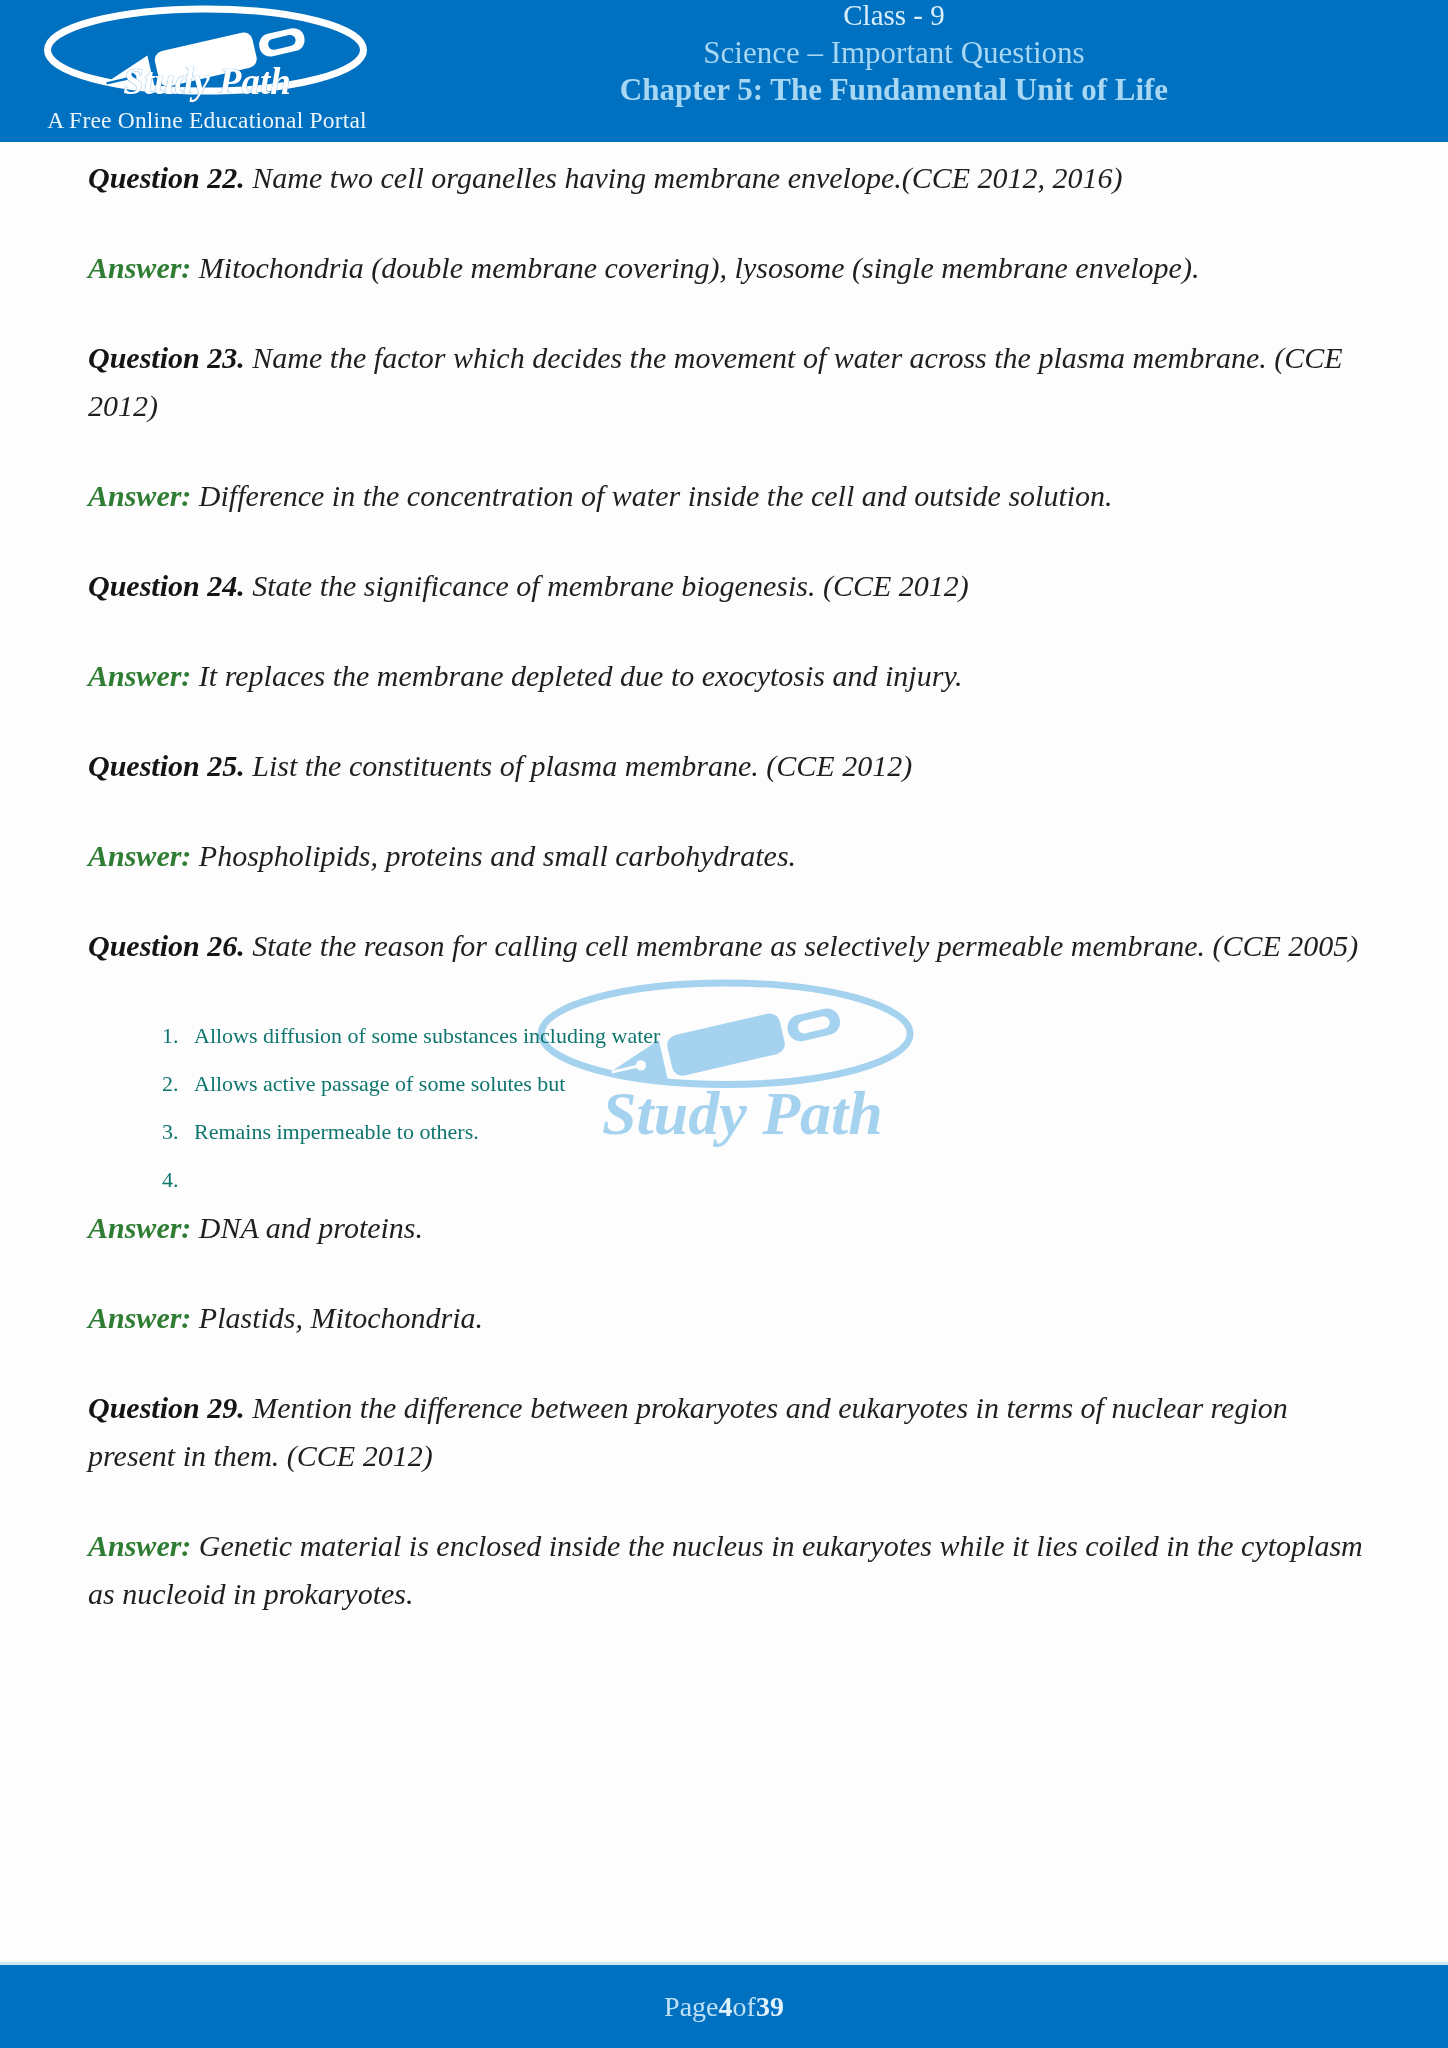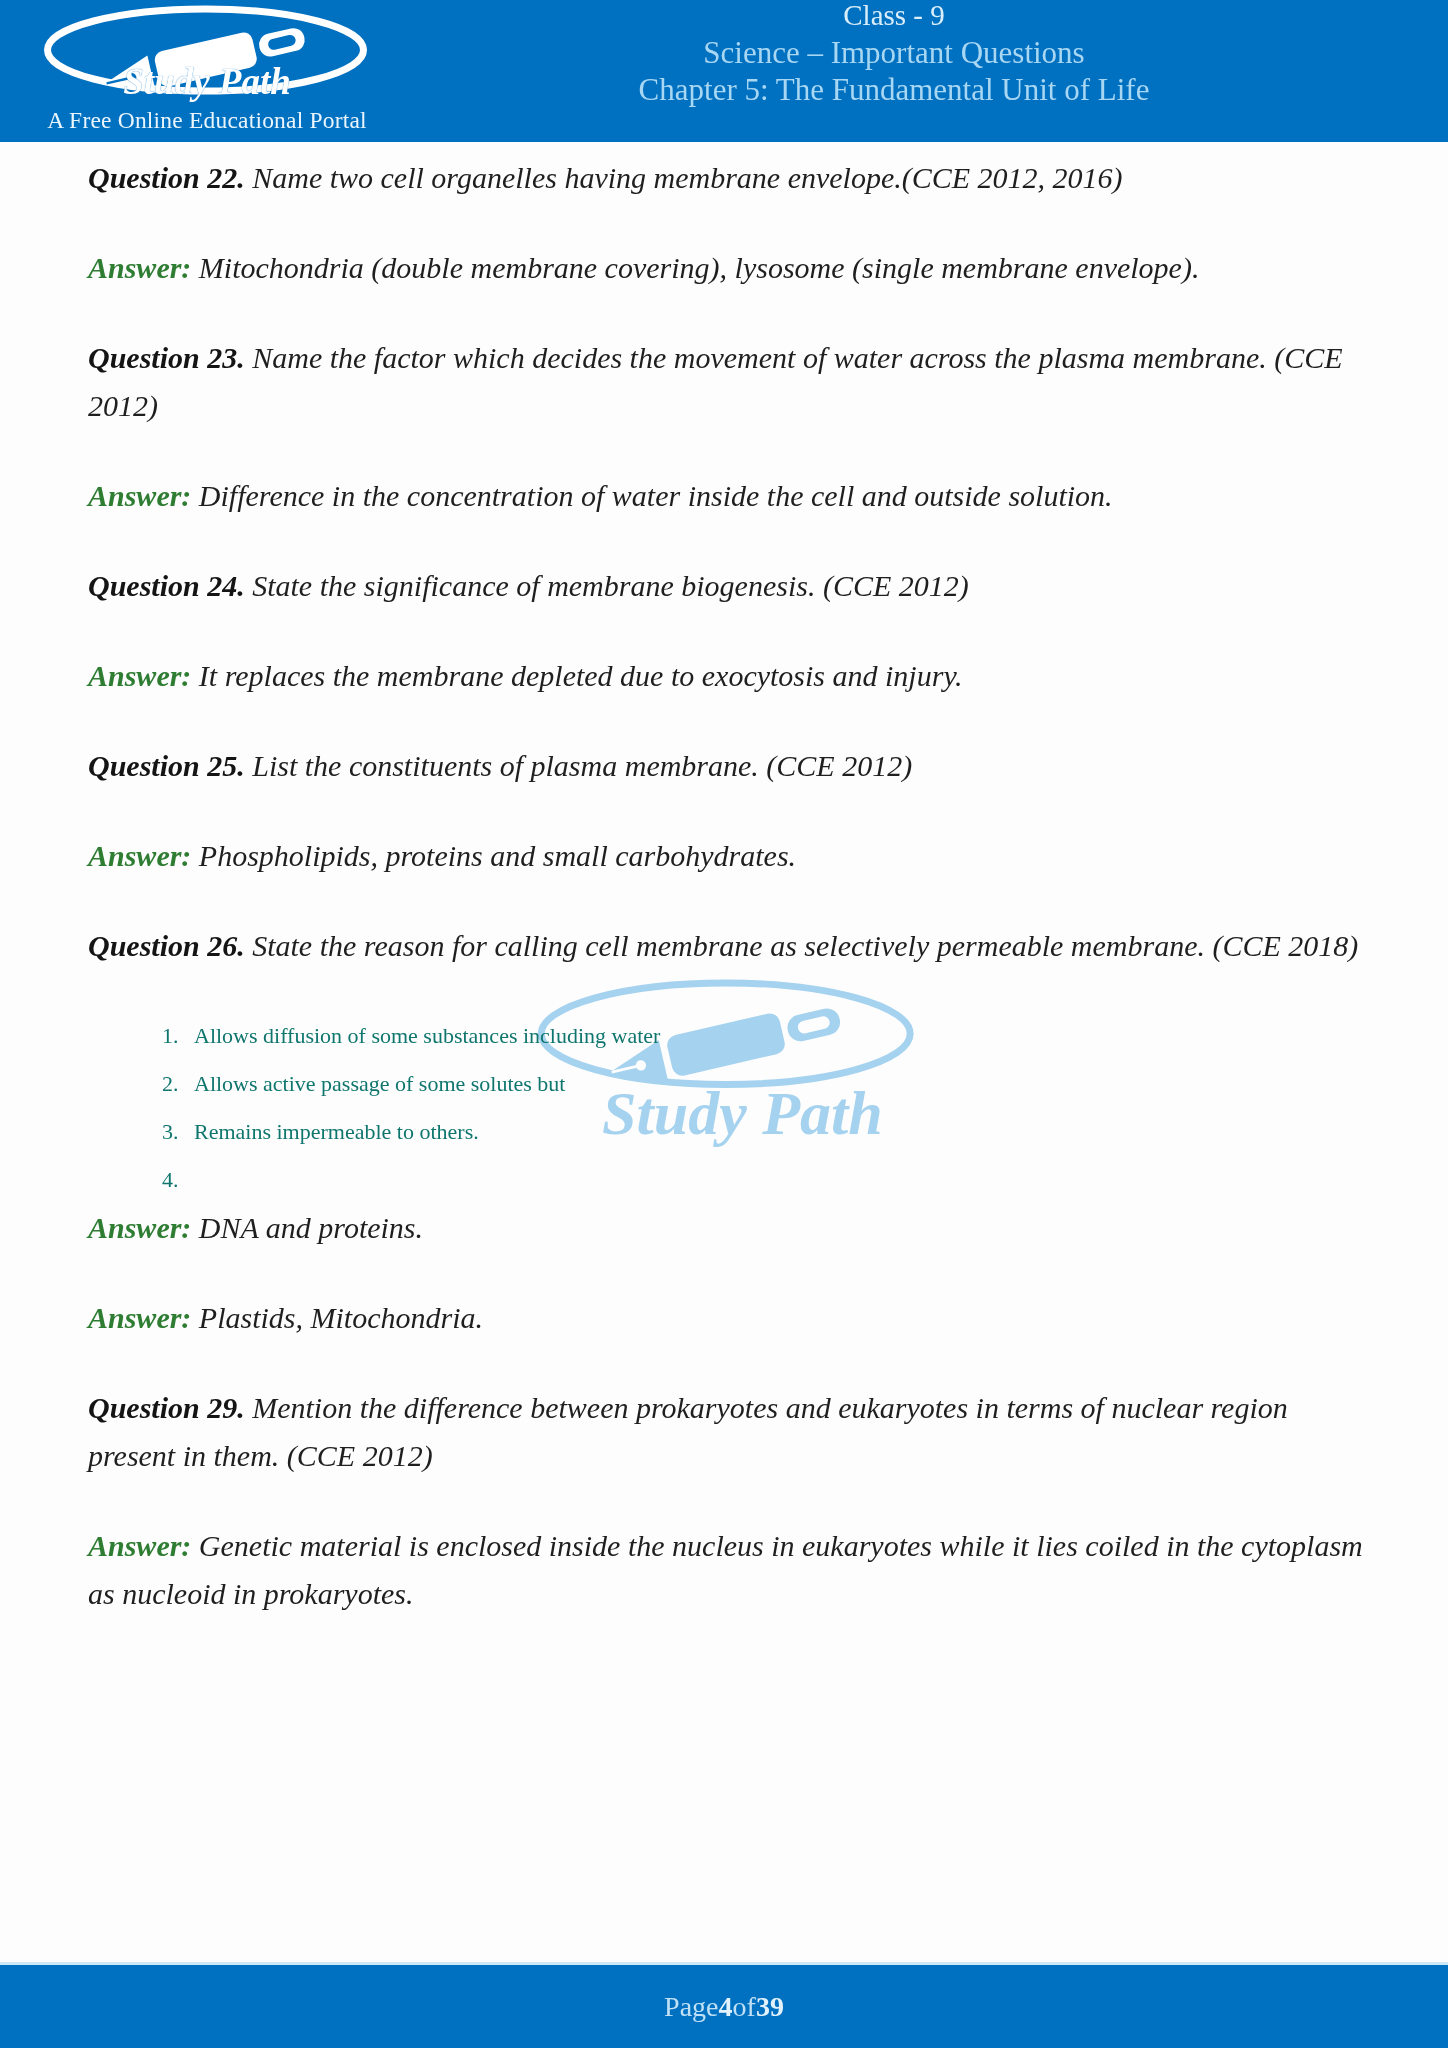--- a/index.html
+++ b/index.html
@@ -47,21 +47,21 @@
   .header-text {
     position: absolute;
     left: 380px; right: 40px; top: 0; height: 102px;
     display: flex; flex-direction: column;
     align-items: center; justify-content: center;
     padding-top: 2px;
     line-height: 37px;
   }
   .class-line   { font-size: 29px; color: #d9eefb; }
   .subject-line { font-size: 31px; color: #a7d7f3; }
-  .chapter-line { font-size: 31px; color: #a7d7f3; font-weight: 400; }
+  .chapter-line { font-size: 31px; color: #a7d7f3; font-weight: 700; }
 
   
   .watermark {
     position: absolute;
     left: 532px; top: 936px;
     width: 392px; height: 280px;
     color: #a5d2ef;
     --logo-bg: #fdfdfd;
     z-index: 1;
     pointer-events: none;
@@ -200,21 +200,21 @@
       <p class="para a-para">
         <span class="a-label">Answer:</span>
         <span class="a-text">Phospholipids, proteins and small carbohydrates.</span>
       </p>
 
     </div>
 
     <div class="qa-block">
       <p class="para q-para">
         <span class="q-label">Question 26.</span>
-        <span class="q-text">State the reason for calling cell membrane as selectively permeable membrane. (CCE 2018)</span>
+        <span class="q-text">State the reason for calling cell membrane as selectively permeable membrane. (CCE 2005)</span>
       </p>
       <ol class="answer-list">
           <li>Allows diffusion of some substances including water</li>
           <li>Allows active passage of some solutes but</li>
           <li>Remains impermeable to others.</li>
           <li></li>
         </ol>
     </div>
 
     <div class="qa-block">

